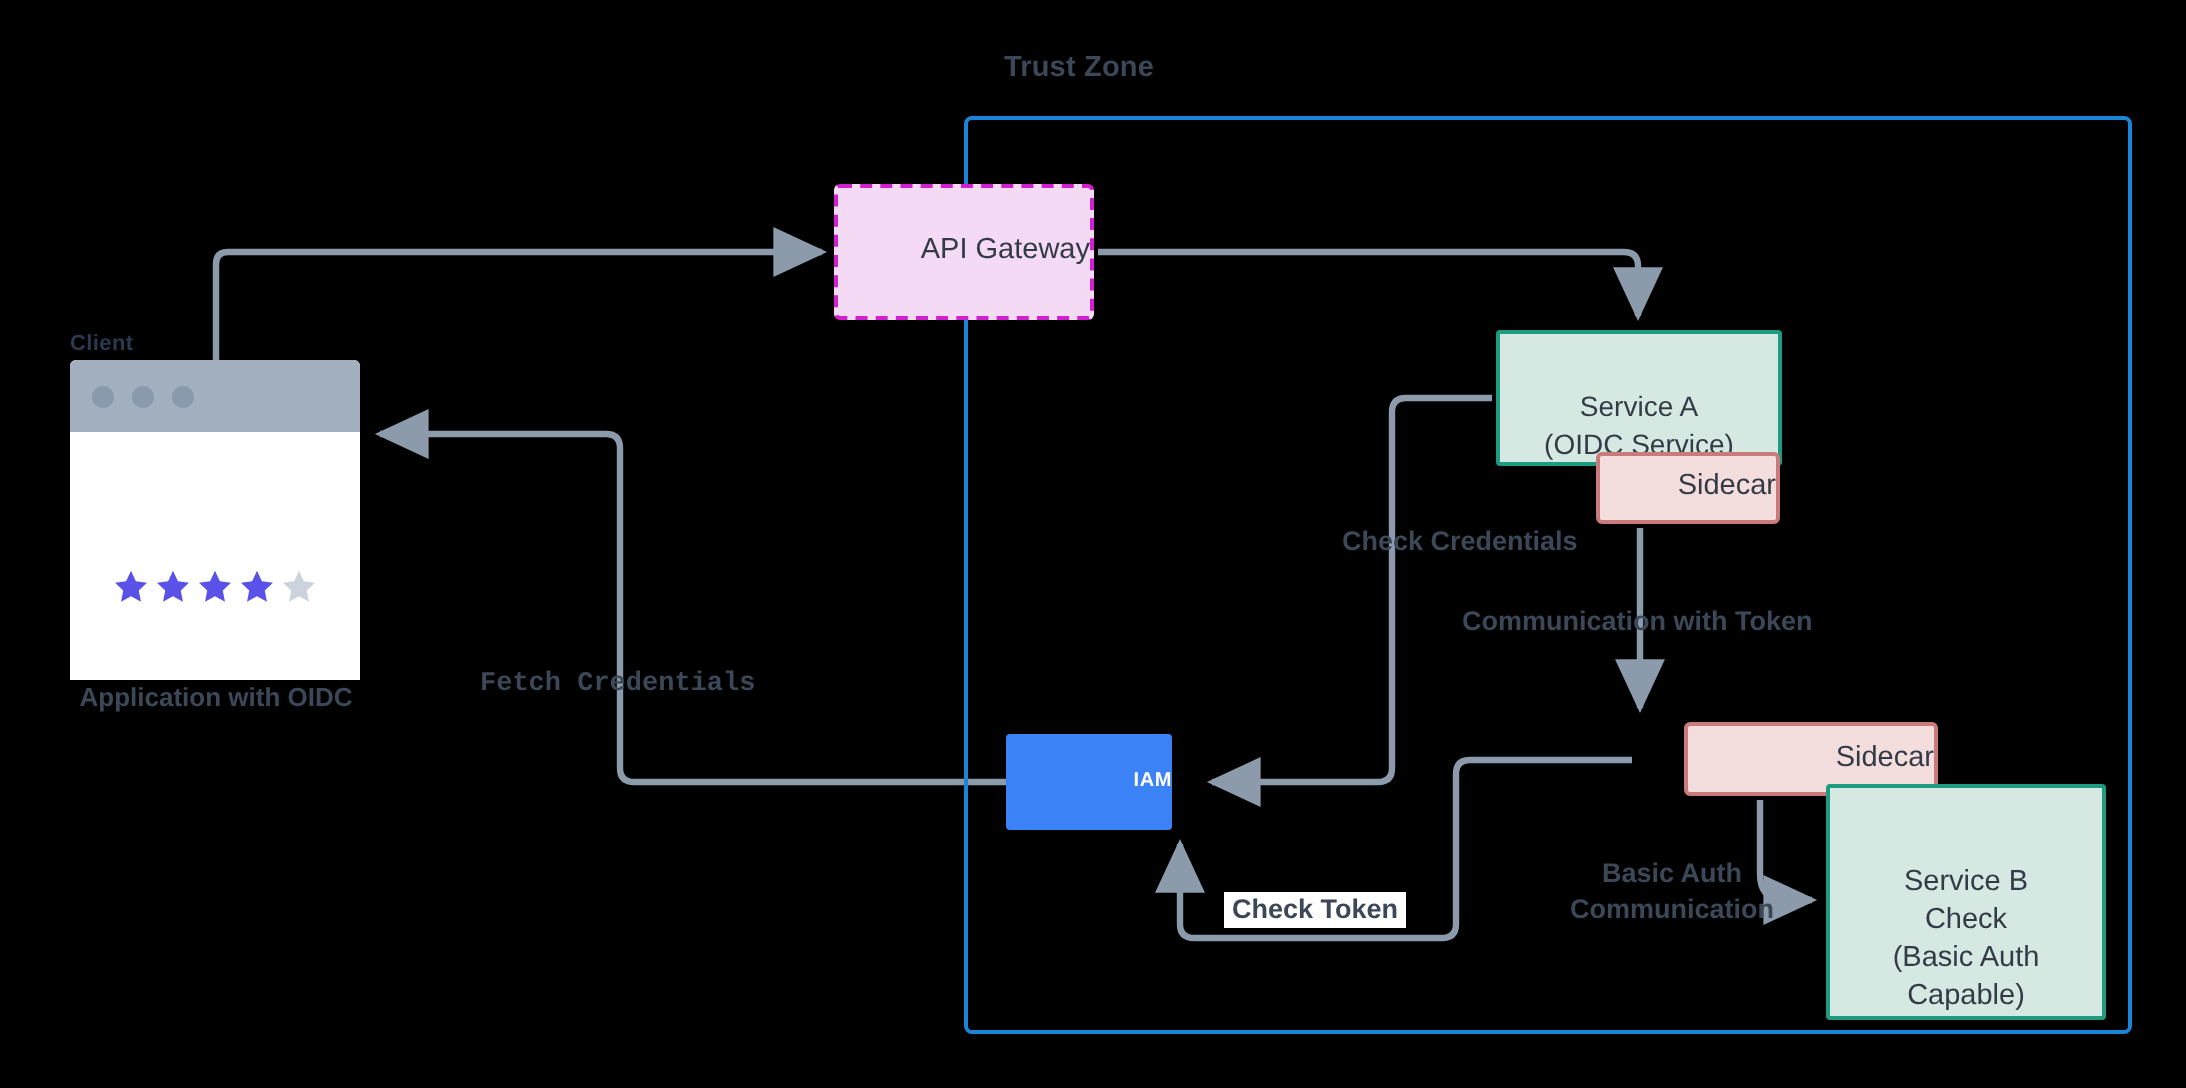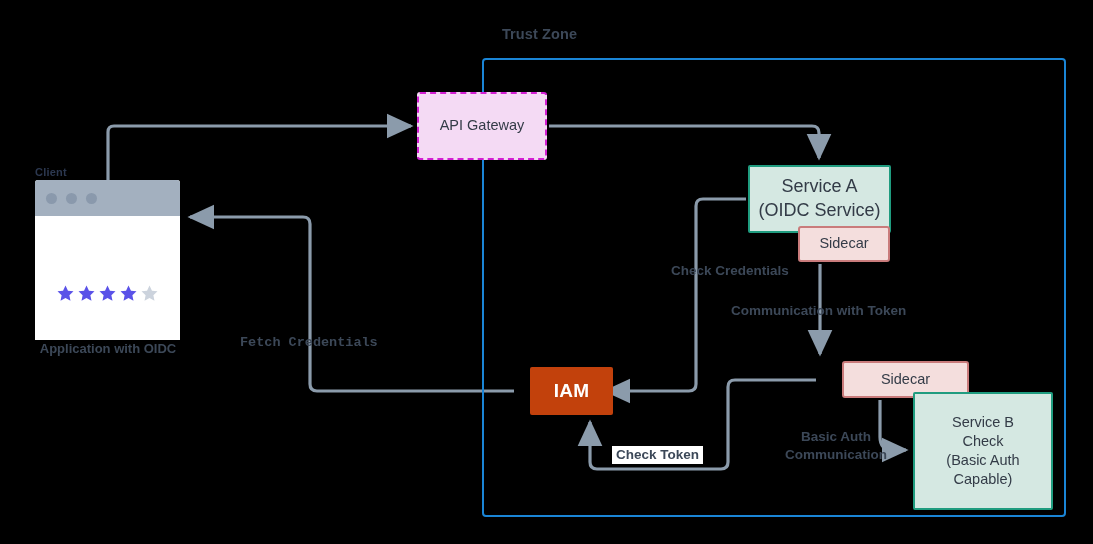--- a/index.html
+++ b/index.html
@@ -20,21 +20,21 @@
     left: 0; top: 0;
     width: 1093px;
     height: 544px;
     pointer-events: none;
   }
   .node {
     position: absolute;
     box-sizing: border-box;
     display: flex;
     align-items: center;
-    justify-content: center;
+    justify-content: flex-end;
     text-align: center;
     line-height: 1.32;
   }
   
   .trust-zone {
     position: absolute;
     left: 482px;
     top: 58px;
     width: 584px;
     height: 459px;
@@ -69,21 +69,21 @@
   
   .service-a {
     left: 748px;
     top: 165px;
     width: 143px;
     height: 68px;
     background: #d5e8e2;
     border: 2px solid #1f9c7f;
     border-radius: 2px;
     color: #333b47;
-    font-size: 18px;
+    font-size: 14px;
     flex-direction: column;
   }
   .service-b {
     left: 913px;
     top: 392px;
     width: 140px;
     height: 118px;
     background: #d5e8e2;
     border: 2px solid #1f9c7f;
     border-radius: 2px;
@@ -107,28 +107,28 @@
     height: 36px;
   }
   .sidecar-b {
     left: 818px;
     top: 361px;
     width: 127px;
     height: 37px;
   }
   
   .iam {
-    left: 530px;
+    left: 503px;
     top: 367px;
     width: 83px;
     height: 48px;
-    background: #c2410c;
+    background: #3b82f6;
     border-radius: 2px;
     color: #ffffff;
-    font-size: 19px;
+    font-size: 10px;
     font-weight: bold;
     letter-spacing: .3px;
   }
   
   .client-label {
     position: absolute;
     left: 35px;
     top: 166px;
     font-size: 11px;
     font-weight: bold;

